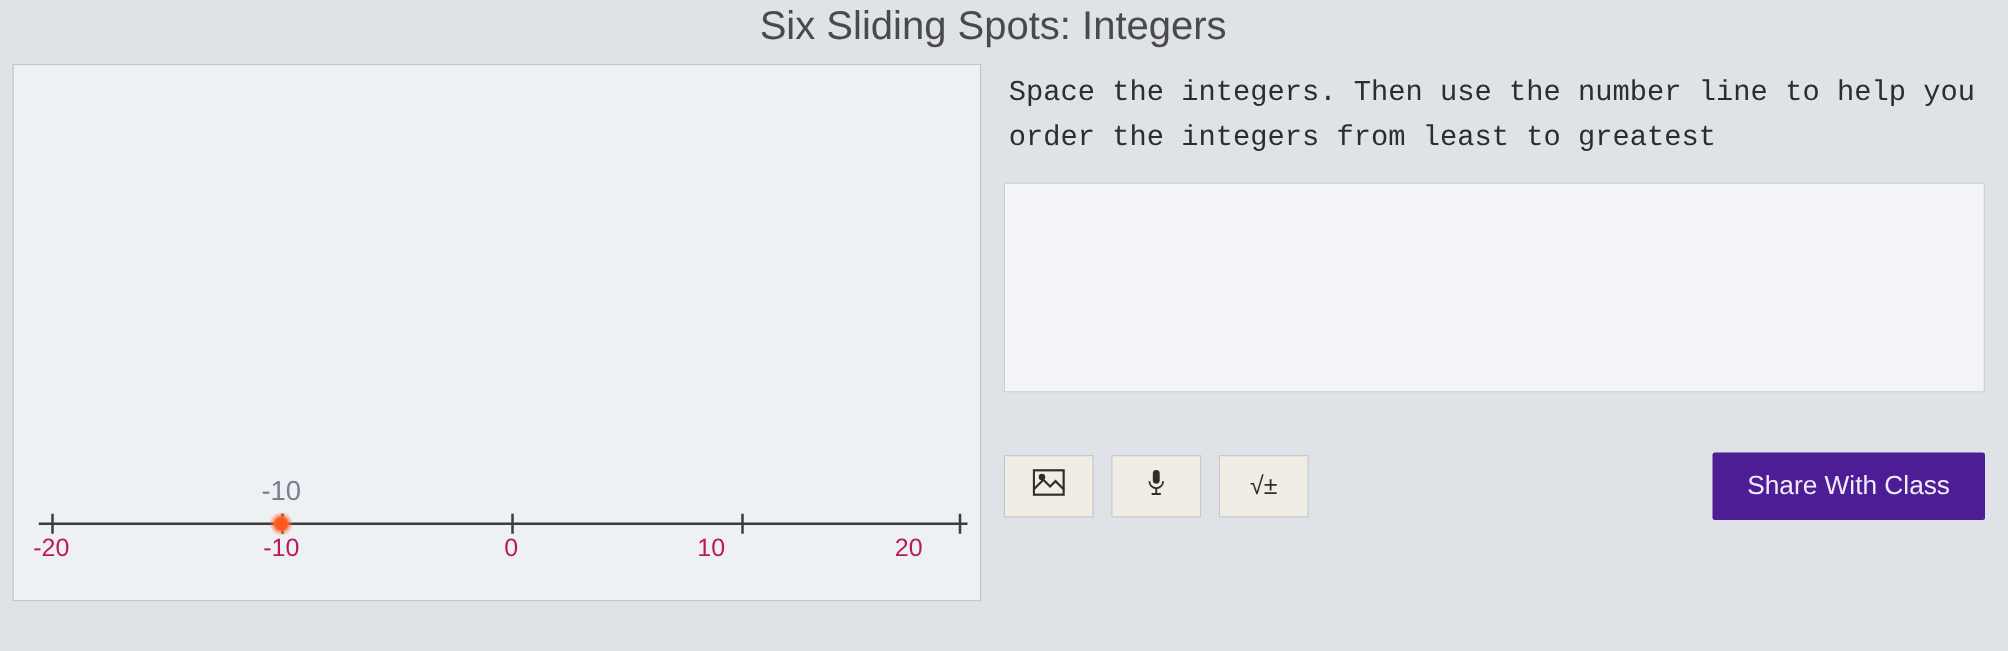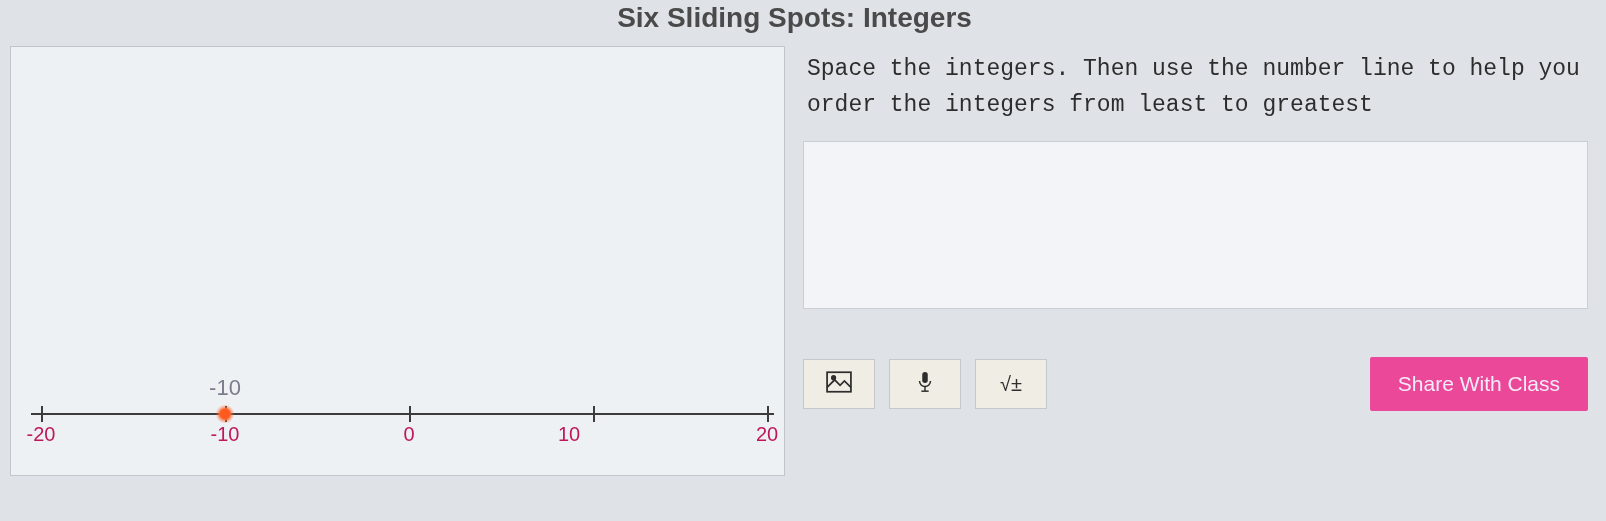--- a/index.html
+++ b/index.html
@@ -5,24 +5,24 @@
     * { box-sizing: border-box; margin: 0; padding: 0; }
     body {
       font-family: Arial, sans-serif;
       background: #dfe3e8;
       width: 1606px;
       height: 521px;
       overflow: hidden;
     }
     .title {
       text-align: center;
-      font-size: 28px;
+      font-size: 32px;
       color: #4a4a4a;
       padding: 2px 17px 12px 0;
-      font-weight: 700;
+      font-weight: 400;
     }
     .main-row {
       display: flex;
       gap: 18px;
       padding: 0 10px;
     }
     .left-panel {
       width: 775px;
       height: 430px;
       background: #eef1f4;
@@ -125,21 +125,21 @@
       justify-content: center;
       cursor: pointer;
       font-size: 20px;
       color: #2d2d2d;
     }
     .tool-btn svg { width: 26px; height: 22px; }
     .spacer { flex: 1; }
     .share-btn {
       height: 54px;
       padding: 0 28px;
-      background: #ec4899;
+      background: #4c1d95;
       color: #f2ecf9;
       border: none;
       font-size: 21px;
       cursor: pointer;
       border-radius: 2px;
     }
   </style>
 </head>
 <body>
 
@@ -156,21 +156,21 @@
       <div class="tick" style="left:214px"></div>
       <div class="tick-label" style="left:214px">-10</div>
 
       <div class="tick" style="left:398px"></div>
       <div class="tick-label" style="left:398px">0</div>
 
       <div class="tick" style="left:582px"></div>
       <div class="tick-label" style="left:558px">10</div>
 
       <div class="tick" style="left:756px"></div>
-      <div class="tick-label" style="left:756px">20</div>
+      <div class="tick-label" style="left:716px">20</div>
 
       <div class="point-label" style="left:214px">-10</div>
       <div class="point-marker" style="left:214px"></div>
     </div>
   </div>
 
   <div class="right-panel">
     <div class="instructions">Space the integers. Then use the number line to help you order the integers from least to greatest</div>
 
     <textarea class="text-input" placeholder="" style=""></textarea>

